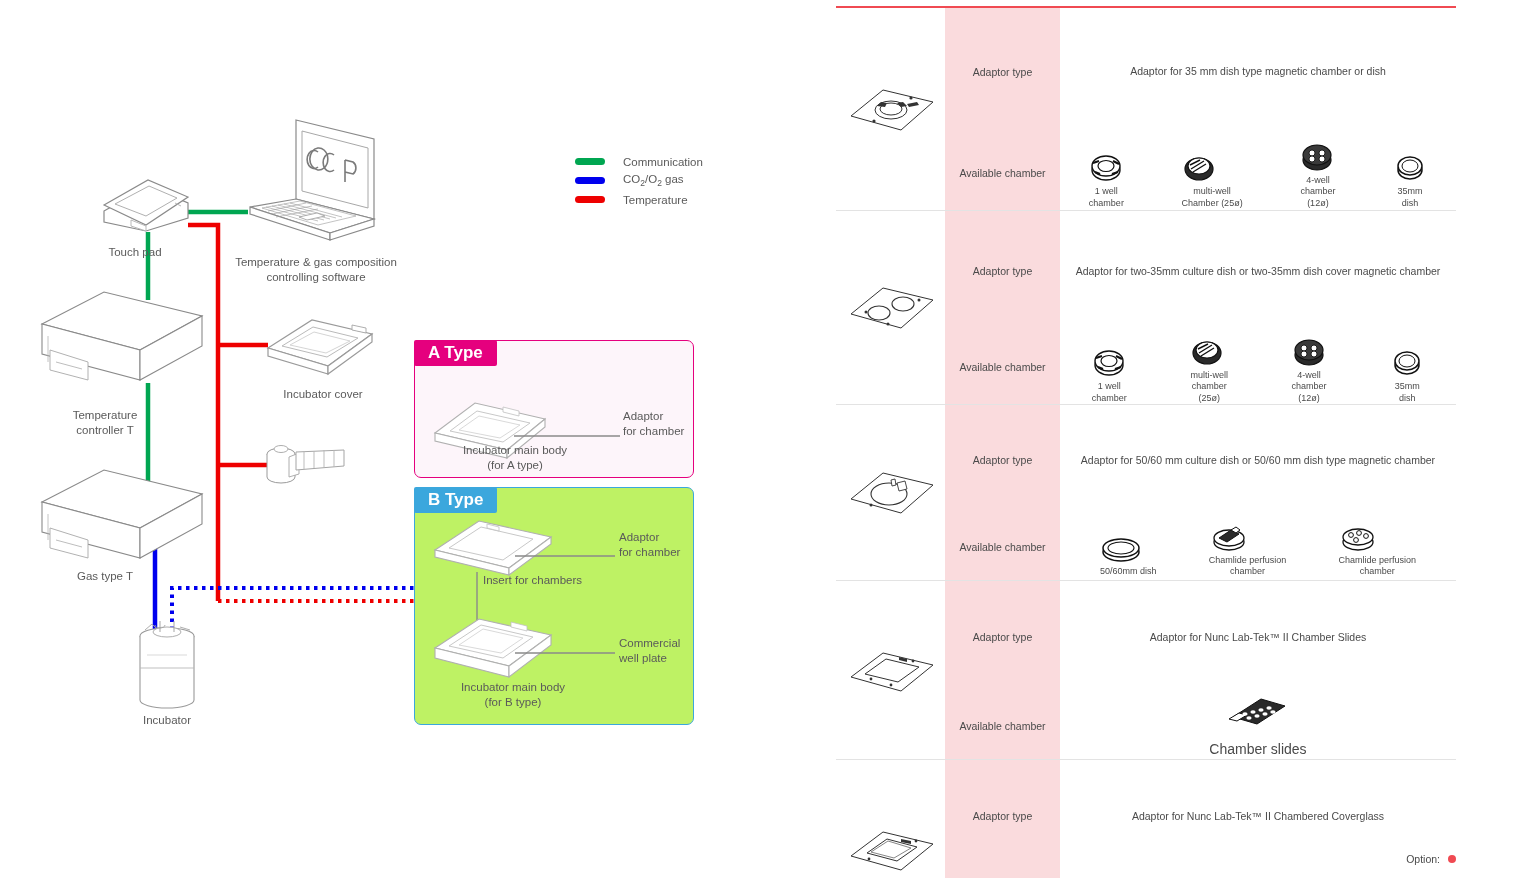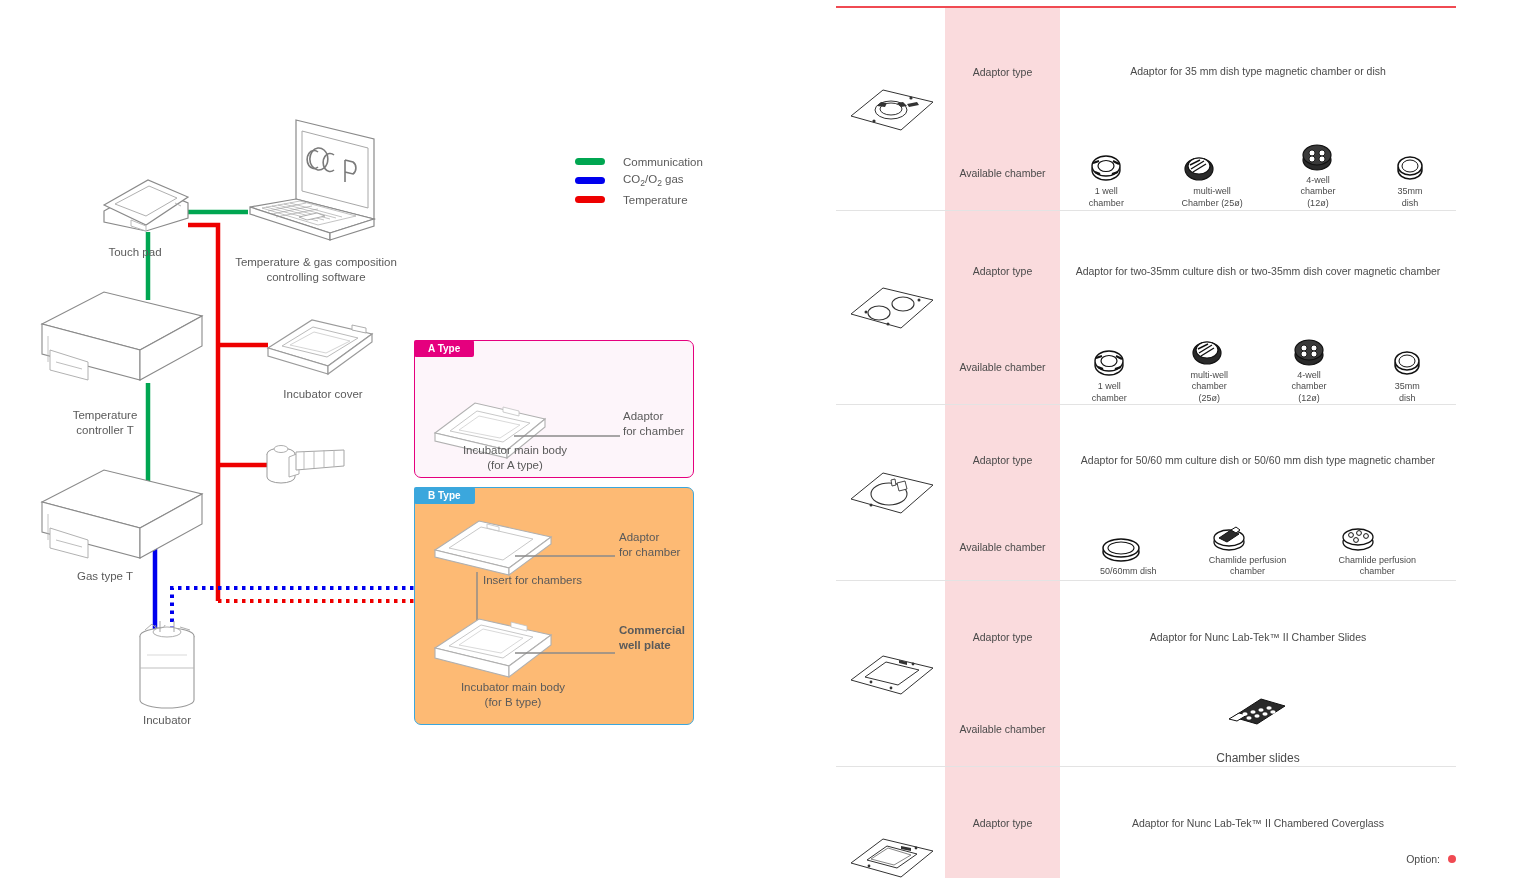--- a/index.html
+++ b/index.html
@@ -33,21 +33,21 @@
     width: 30px; height: 7px; border-radius: 4px; margin-right: 18px;
   }
   .legend-label { font-size: 11.5px; color: #5a5a5a; }
   .legend-label sub { font-size: 8.5px; }
 
   
   .typebox { position: absolute; border-radius: 7px; }
   .typebox-badge {
     position: absolute; left: 7px; top: 6px;
     padding: 3px 14px 3px 14px;
-    color: #fff; font-size: 10px; font-weight: bold;
+    color: #fff; font-size: 17px; font-weight: bold;
     border-radius: 2px;
   }
   .callout {
     position: absolute; font-size: 11.5px; color: #5a5a5a;
     line-height: 1.3; white-space: pre-line;
   }
 
   
   #table-wrap { position: absolute; left: 836px; top: 0px; width: 620px; }
   #atable { width: 620px; border-collapse: collapse; table-layout: fixed; }
@@ -237,21 +237,21 @@
         <path d="M88,66 L104,70 L104,75 L88,71 Z" fill="#fff" stroke="#c0c0c0" stroke-width="0.8"></path>
         <path d="M99,95 L205,95" stroke="#8a8a8a" stroke-width="1.6"></path>
       </svg>
 
       <div class="callout" style="left:208px; top:68px; width:80px;">Adaptor
 for chamber</div>
       <div class="callout" style="left:20px; top:102px; width:160px; text-align:center;">Incubator main body
 (for A type)</div>
     </div>
 
-    <div class="typebox" style="left:414px; top:487px; width:280px; height:238px; border:1.5px solid #3ba7dd; background:#fdba74;">
+    <div class="typebox" style="left:414px; top:487px; width:280px; height:238px; border:1.5px solid #3ba7dd; background:#bef264;">
       <div class="typebox-badge" style="background:#3ba7dd; left:-1px; top:-1px;">B Type</div>
 
       <svg width="280" height="238">
 
         <path d="M20,62 L64,33 L136,49 L94,80 Z" fill="#fff" stroke="#b0b0b0" stroke-width="1.1"></path>
         <path d="M20,62 L20,69 L94,87 L94,80 Z" fill="#fff" stroke="#b0b0b0" stroke-width="1.1"></path>
         <path d="M94,80 L136,49 L136,56 L94,87 Z" fill="#fff" stroke="#b0b0b0" stroke-width="1.1"></path>
         <path d="M34,60 L66,39 L118,51 L88,72 Z" fill="#fff" stroke="#c8c8c8" stroke-width="1"></path>
         <path d="M72,36 L84,39 L84,43 L72,40 Z" fill="#fff" stroke="#c0c0c0" stroke-width="0.8"></path>
         <path d="M100,68 L200,68" stroke="#8a8a8a" stroke-width="1.6"></path>
@@ -263,21 +263,21 @@
         <path d="M94,178 L136,147 L136,157 L94,189 Z" fill="#fff" stroke="#b0b0b0" stroke-width="1.1"></path>
         <path d="M34,158 L66,137 L118,149 L88,170 Z" fill="#fff" stroke="#c8c8c8" stroke-width="1"></path>
         <path d="M44,157 L68,141 L108,150 L86,165 Z" fill="none" stroke="#d5d5d5" stroke-width="0.9"></path>
         <path d="M96,134 L112,138 L112,143 L96,139 Z" fill="#fff" stroke="#c0c0c0" stroke-width="0.8"></path>
         <path d="M100,165 L200,165" stroke="#8a8a8a" stroke-width="1.6"></path>
       </svg>
 
       <div class="callout" style="left:204px; top:42px; width:80px;">Adaptor
 for chamber</div>
       <div class="callout" style="left:68px; top:85px; width:150px; text-align:left;">Insert for chambers</div>
-      <div class="callout" style="left:204px; top:135px; width:80px;font-weight:bold;">Commercial
+      <div class="callout" style="left:204px; top:148px; width:80px;">Commercial
 well plate</div>
       <div class="callout" style="left:18px; top:192px; width:160px; text-align:center;">Incubator main body
 (for B type)</div>
     </div>
   </div>
 
   <div id="table-wrap">
 
     <div class="redline" style="margin-top:6px;"></div>
 
@@ -507,21 +507,21 @@
                   <ellipse cx="18" cy="21" rx="2.6" ry="1.8"></ellipse>
                     <ellipse cx="26" cy="19" rx="2.6" ry="1.8"></ellipse>
                   <ellipse cx="34" cy="17" rx="2.6" ry="1.8"></ellipse>
                     <ellipse cx="42" cy="15" rx="2.6" ry="1.8"></ellipse>
                   <ellipse cx="22" cy="25" rx="2.6" ry="1.8"></ellipse>
                     <ellipse cx="30" cy="23" rx="2.6" ry="1.8"></ellipse>
                   <ellipse cx="38" cy="21" rx="2.6" ry="1.8"></ellipse>
                     <ellipse cx="46" cy="19" rx="2.6" ry="1.8"></ellipse>
                 </g>
               </svg>
-              <div class="chamber-cap" style="font-size:12px; margin-top:24px;">Chamber slides</div>
+              <div class="chamber-cap" style="font-size:14px; margin-top:14px;">Chamber slides</div>
             </div>
           </td>
         </tr>
         <tr>
             <td colspan="3" class="rowline"></td>
           </tr>
 
         <tr style="height:112px;">
           <td class="cell-img" rowspan="2">
             <svg width="100" height="58" style="margin:0 auto;">

